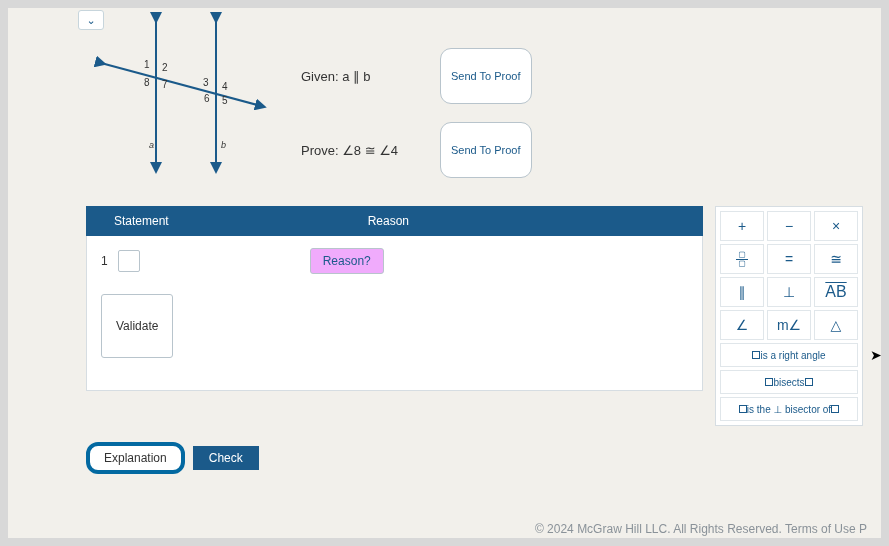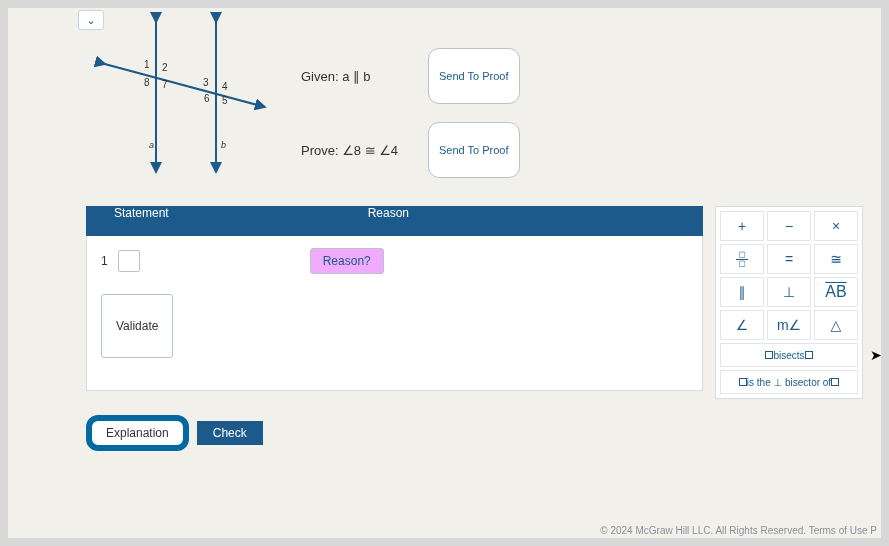--- a/index.html
+++ b/index.html
@@ -36,21 +36,21 @@
   }
   .prompt a { color: #1b5a8a; text-decoration: underline; }
   .top-row {
     display: flex;
     align-items: flex-start;
     margin-left: 60px;
     gap: 25px;
   }
   .diagram { width: 190px; height: 170px; }
   .gp-col { margin-top: 40px; font-size: 13px; color: #333; }
-  .gp-row { display: flex; align-items: center; gap: 12px; margin-bottom: 18px; justify-content: space-between; }
+  .gp-row { display: flex; align-items: center; gap: 24px; margin-bottom: 18px; justify-content: space-between; }
   .gp-label { width: 115px; }
   .small-btn {
     background: #fff;
     border: 1px solid #b8c4cc;
     border-radius: 11px;
     padding: 21px 10px;
     font-size: 11px;
     color: #1b5a8a;
     cursor: pointer;
   }
@@ -61,21 +61,21 @@
     margin-left: 60px;
   }
   .proof-area {
     flex: 1;
   }
   .thead {
     background: #1b5a8a;
     color: #fff;
     display: flex;
     height: 30px;
-    align-items: flex-start;
+    align-items: center;
     font-size: 12px;
   }
   .th-stmt { width: 45%; padding-left: 28px; }
   .th-rsn { width: 55%; padding-left: 4px; }
   .tbody {
     background: #fff;
     border: 1px solid #d6dde2;
     border-top: none;
     padding: 12px 14px;
     height: 155px;
@@ -139,40 +139,40 @@
   .sq { display:inline-block; width:8px; height:8px; border:1px solid #1b5a8a; vertical-align:middle; }
   .bottom-bar {
     display: flex;
     align-items: center;
     gap: 8px;
     margin-top: 16px;
     margin-left: 60px;
   }
   .exp-btn {
     background: #fff;
-    border: 6px solid #0369a1;
+    border: 4px solid #0369a1;
     border-radius: 12px;
     padding: 5px 14px;
     font-size: 12px;
     color: #333;
     cursor: pointer;
   }
   .check-btn {
     background: #1b5a8a;
     color: #fff;
     border: none;
     border-radius: 0;
     padding: 5px 16px;
     font-size: 12px;
     cursor: pointer;
   }
   .footer {
     position: absolute;
-    bottom: 2px; right: 4px;
-    font-size: 10px;
+    bottom: 2px; right: 14px;
+    font-size: 12px;
     color: #8a9299;
     margin-left: 34px;
   }
   .cursor {
     position: absolute;
     top: 347px; left: 870px;
     font-size: 14px; color: #000;
     pointer-events: none;
   }
   .frac { display:inline-flex; flex-direction:column; align-items:center; font-size:8px; line-height:8px; }
@@ -256,20 +256,24 @@
         <div class="pal-btn">⊥</div>
         <div class="pal-btn">
             <span class="overline">AB</span>
           </div>
         <div class="pal-btn">∠</div>
         <div class="pal-btn">m∠</div>
         <div class="pal-btn">△</div>
       </div>
       <div class="pal-wide">
           <span class="sq"></span>
+          <span> is a right angle</span>
+        </div>
+      <div class="pal-wide">
+          <span class="sq"></span>
           <span> bisects </span>
           <span class="sq"></span>
         </div>
       <div class="pal-wide">
           <span class="sq"></span>
           <span> is the ⊥ bisector of </span>
           <span class="sq"></span>
         </div>
     </div>
   </div>

